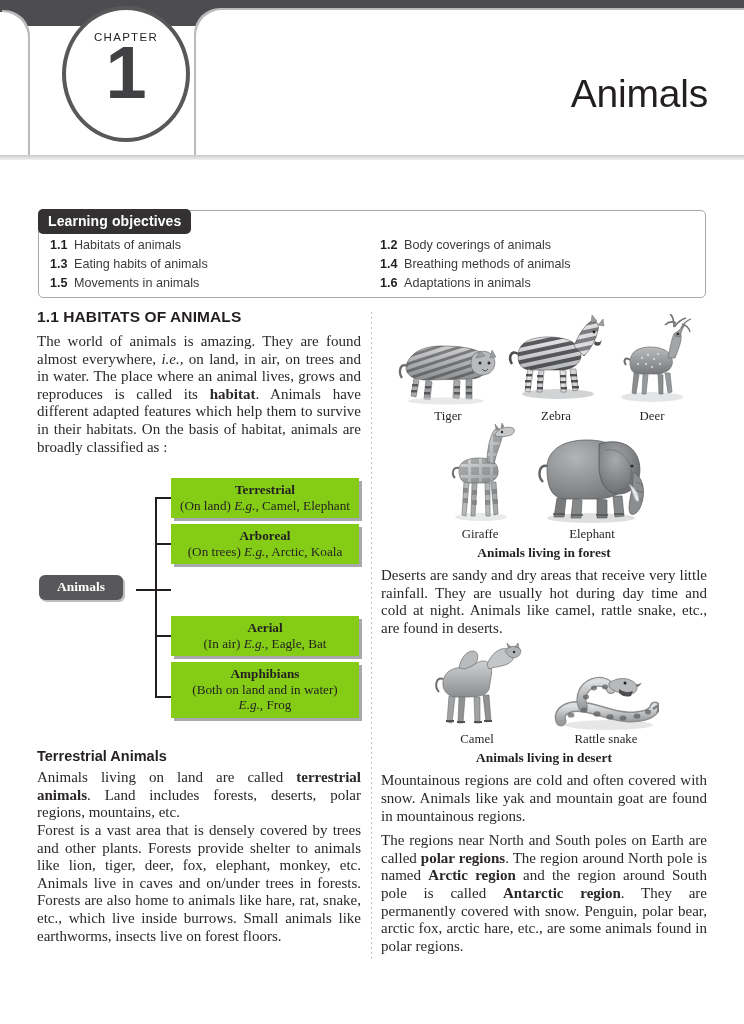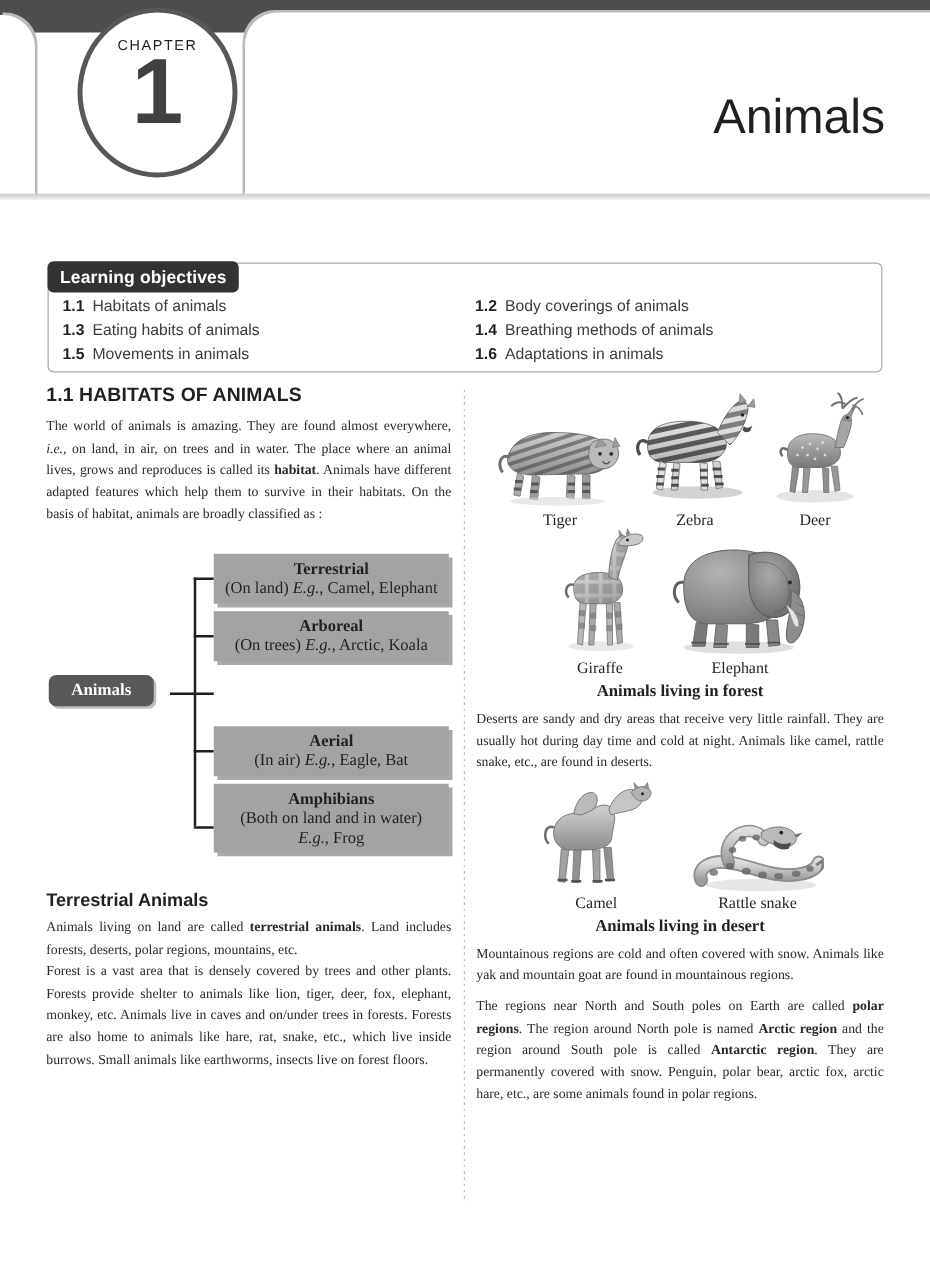--- a/index.html
+++ b/index.html
@@ -105,21 +105,21 @@
     font-family:"Liberation Sans",sans-serif;
     font-size:15.5px;font-weight:700;color:#231f20;letter-spacing:0.1px;
   }
   h3.sub-title{
     margin:0 0 5px 0;
     font-family:"Liberation Sans",sans-serif;
     font-size:14.5px;font-weight:700;color:#231f20;
   }
   p.body{
     margin:0 0 0 0;
-    font-size:11px;line-height:17.6px;
+    font-size:15px;line-height:17.6px;
     text-align:justify;color:#2b2827;
     font-family:"Liberation Serif",serif;
   }
   p.body + p.body{margin-top:0px;}
   .b{font-weight:700;}
   .i{font-style:italic;}
 
   
   .tree{position:relative;width:324px;height:270px;margin-top:6px;}
   .tree-root{
@@ -137,21 +137,21 @@
   }
   .tree-stub{
     position:absolute;left:99px;top:127px;width:20px;height:1.6px;
     background:#231f20;
   }
   .tree-branch{
     position:absolute;left:118px;width:16px;height:1.6px;background:#231f20;
   }
   .tree-node{
     position:absolute;left:134px;width:188px;
-    background:#a3a3a3;
+    background:#84cc16;
     box-shadow:3px 3px 0 0 #a7a9ac;
     box-sizing:border-box;
     padding:4px 4px 5px 4px;
     text-align:center;
   }
   .tn-title{font-weight:700;font-size:13.2px;color:#231f20;
     font-family:"Liberation Serif",serif;line-height:15.5px;}
   .tn-sub{font-size:13.2px;color:#231f20;
     font-family:"Liberation Serif",serif;line-height:15.5px;}
 

